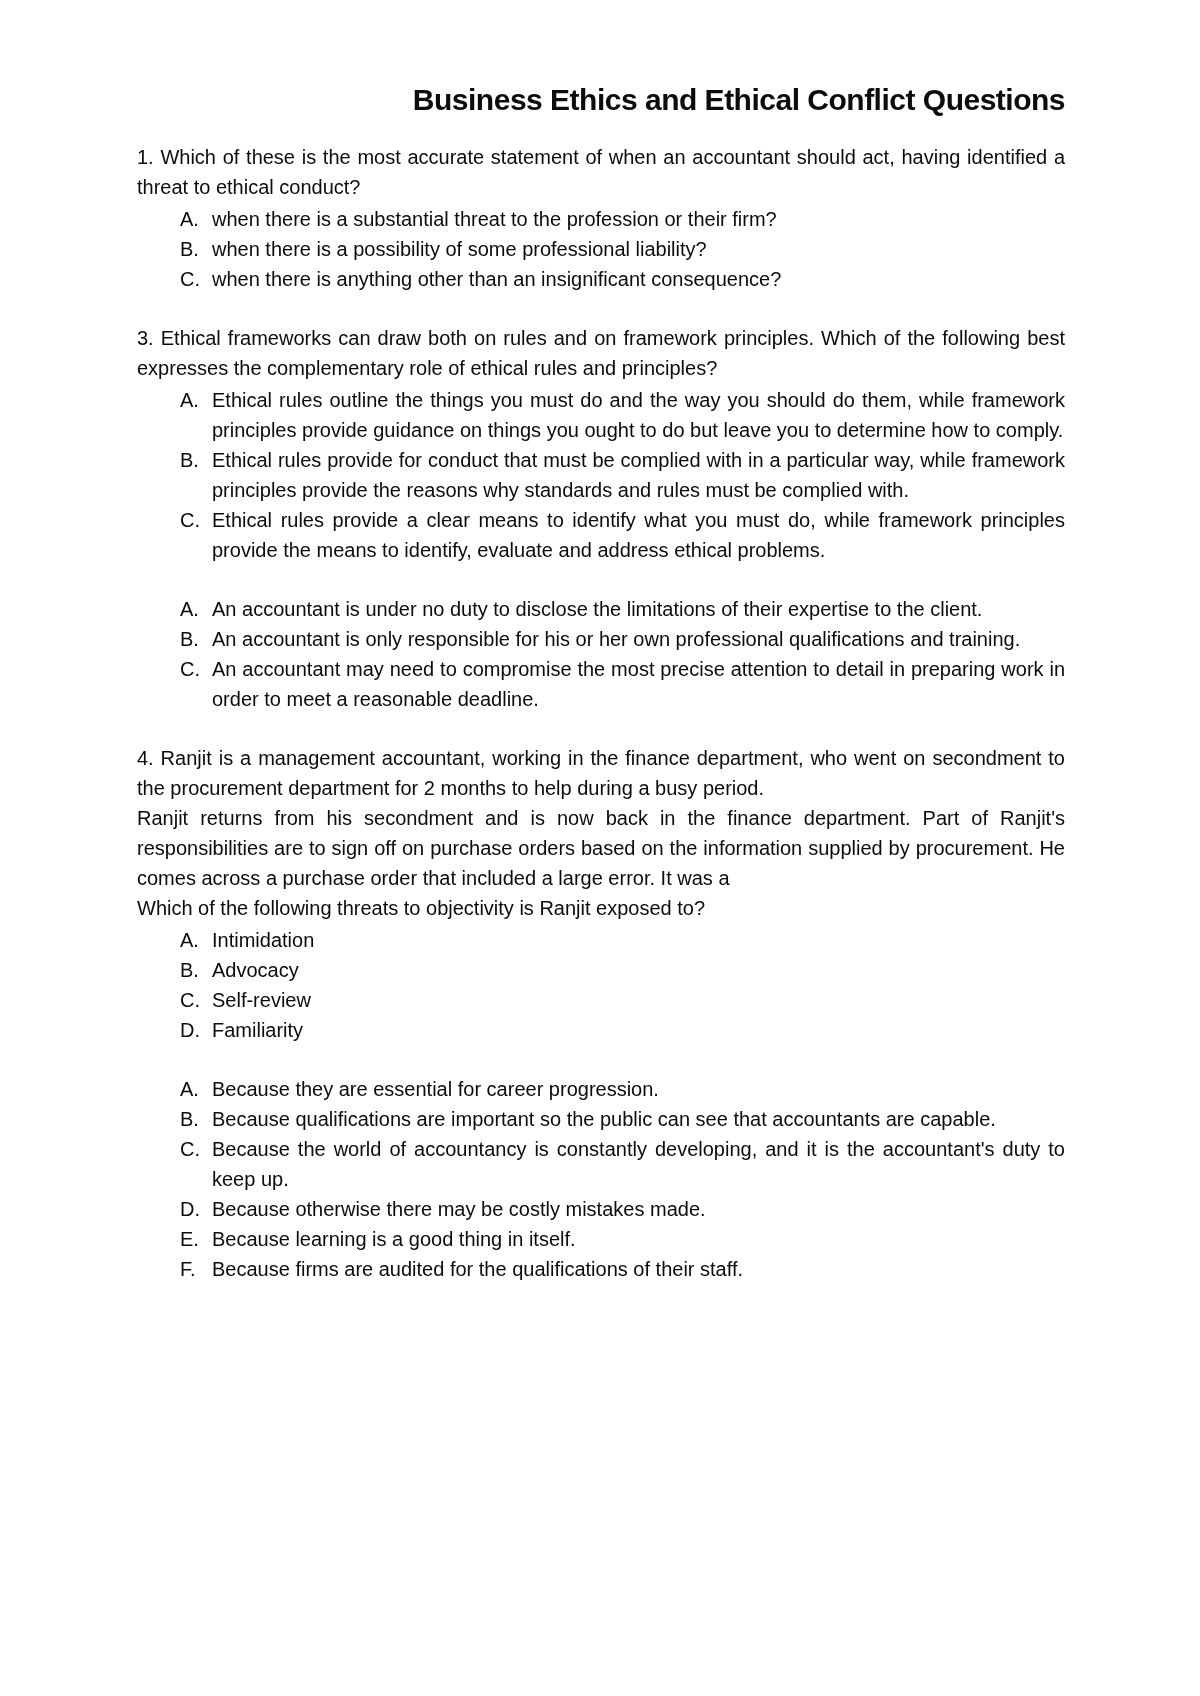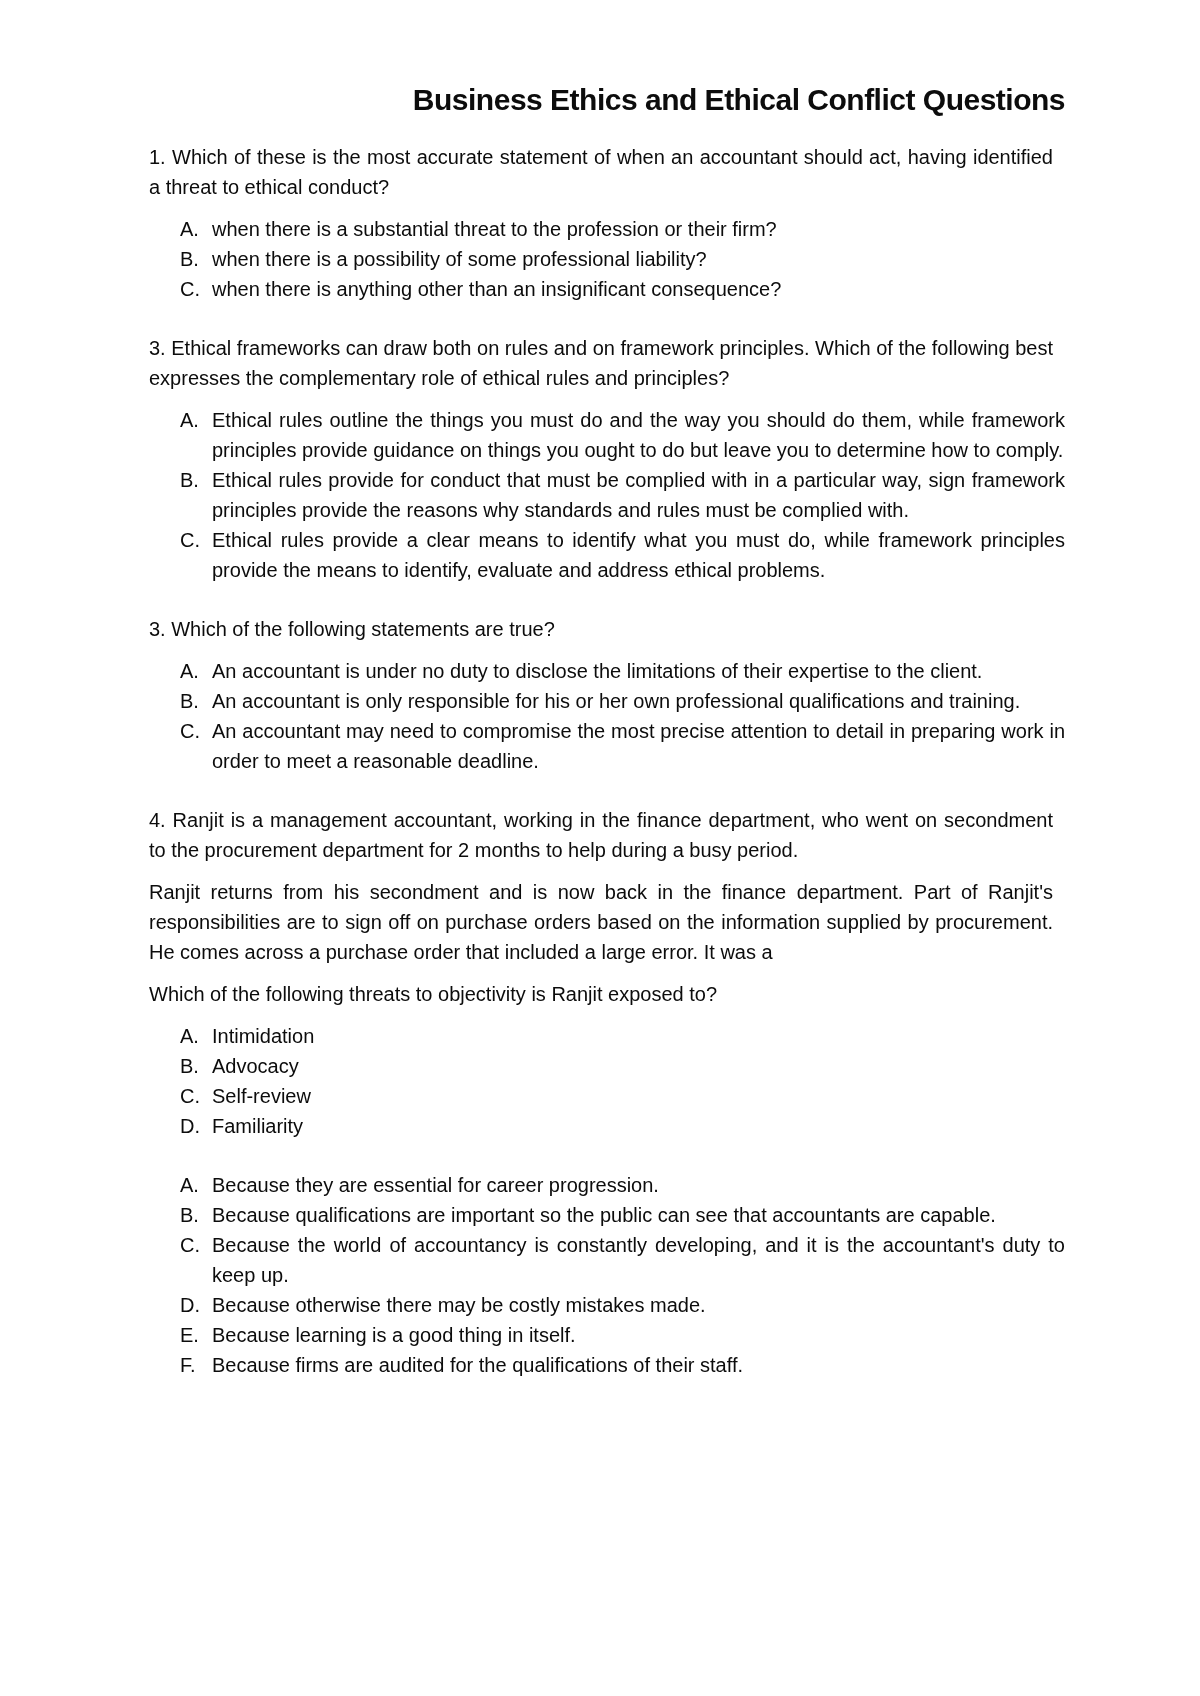--- a/index.html
+++ b/index.html
@@ -21,21 +21,21 @@
     font-size: 30px;
     line-height: 38px;
     font-weight: 700;
     letter-spacing: -0.5px;
     margin: 0 0 23px 0;
     text-align: right;
   }
   .question { margin: 0 0 29px 0; }
   .question:last-child { margin-bottom: 0; }
   .qtext {
-    margin: 12px;
+    margin: 0;
     font-size: 20px;
     line-height: 30px;
     text-align: justify;
     text-justify: inter-word;
   }
   .options {
     list-style: none;
     margin: 2px 0 0 0;
     padding: 0;
   }
@@ -85,31 +85,30 @@
 
   <section class="question">
     <p class="qtext">3. Ethical frameworks can draw both on rules and on framework principles. Which of the following best expresses the complementary role of ethical rules and principles?</p>
     <ul class="options">
       <li class="option">
         <span class="option-letter">A.</span>
         <span class="option-text">Ethical rules outline the things you must do and the way you should do them, while framework principles provide guidance on things you ought to do but leave you to determine how to comply.</span>
       </li>
       <li class="option">
         <span class="option-letter">B.</span>
-        <span class="option-text">Ethical rules provide for conduct that must be complied with in a particular way, sign framework principles provide the reasons why standards and rules must be complied with.</span>
+        <span class="option-text">Ethical rules provide for conduct that must be complied with in a particular way, while framework principles provide the reasons why standards and rules must be complied with.</span>
       </li>
       <li class="option">
         <span class="option-letter">C.</span>
         <span class="option-text">Ethical rules provide a clear means to identify what you must do, while framework principles provide the means to identify, evaluate and address ethical problems.</span>
       </li>
     </ul>
   </section>
 
   <section class="question">
-    <p class="qtext">3. Which of the following statements are true?</p>
     <ul class="options">
       <li class="option">
         <span class="option-letter">A.</span>
         <span class="option-text">An accountant is under no duty to disclose the limitations of their expertise to the client.</span>
       </li>
       <li class="option">
         <span class="option-letter">B.</span>
         <span class="option-text">An accountant is only responsible for his or her own professional qualifications and training.</span>
       </li>
       <li class="option">

